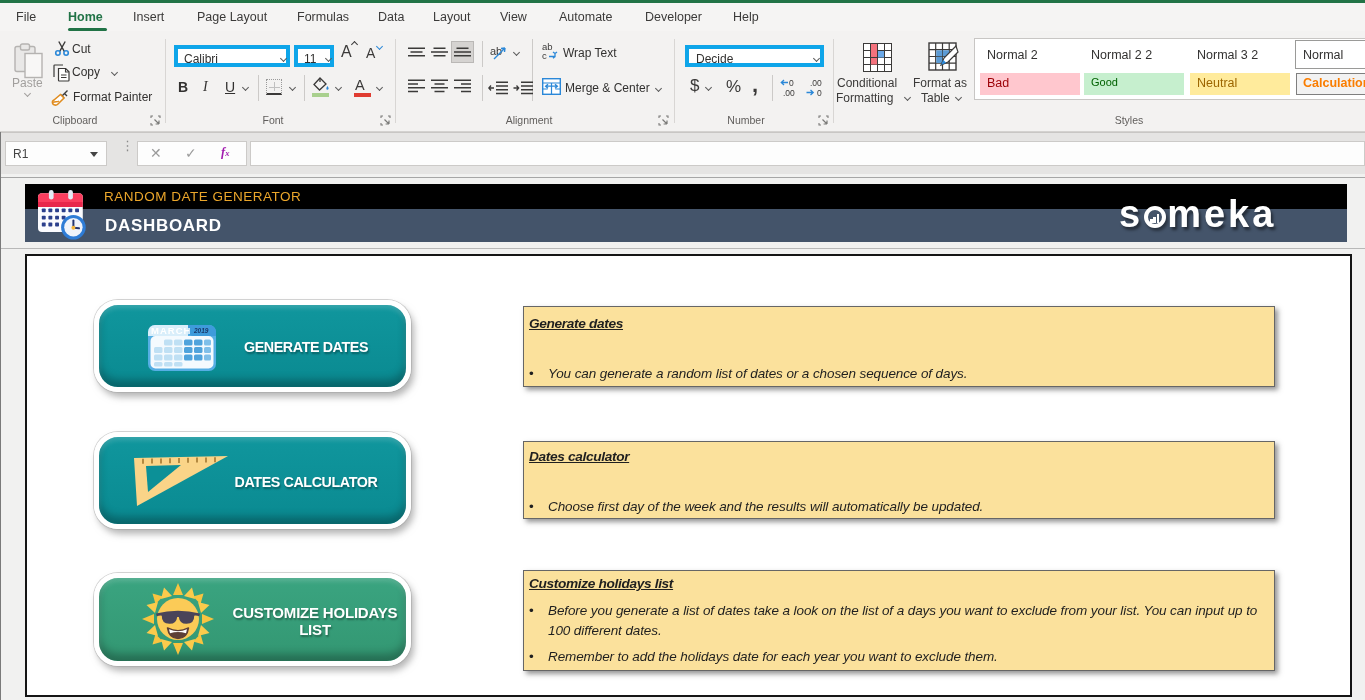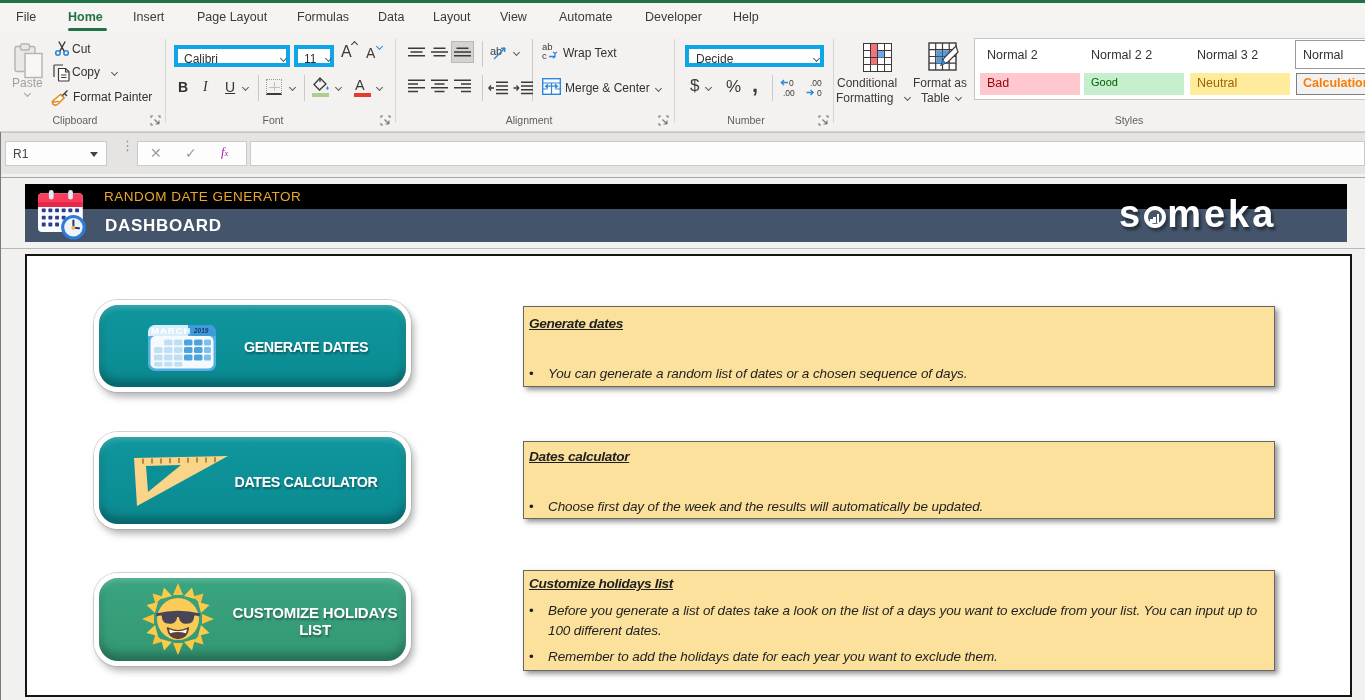--- a/index.html
+++ b/index.html
@@ -305,21 +305,21 @@
 
 <div class="abs" id="fbar">
   <div id="namebox">
       <span style="position:absolute;left:7px;top:5px;font-size:12px;color:#444;">R1</span>
     <span style="position:absolute;right:8px;top:10px;width:0;height:0;border-left:4px solid transparent;border-right:4px solid transparent;border-top:5px solid #444;"></span>
   </div>
   <div style="position:absolute;left:121px;top:10px;width:3px;height:20px;color:#8a8a8a;font-size:13px;line-height:6px;">⋮</div>
   <div id="fxbox">
     <span style="position:absolute;left:12px;top:3px;color:#9b9b9b;font-size:14px;">✕</span>
     <span style="position:absolute;left:47px;top:3px;color:#9b9b9b;font-size:14px;">✓</span>
-    <span style="position:absolute;left:83px;top:3px;color:#a21caf;font-size:12.5px;font-style:italic;font-family:'Liberation Serif',serif;font-weight:normal;">f<span style="font-size:8.5px;">x</span></span>
+    <span style="position:absolute;left:83px;top:3px;color:#a21caf;font-size:12.5px;font-style:italic;font-family:'Liberation Serif',serif;font-weight:bold;">f<span style="font-size:8.5px;">x</span></span>
   </div>
   <div id="finput"></div>
 </div>
 
 <div class="abs" id="sheet"></div>
 <div class="abs" id="sheetline1"></div>
 <div class="abs" id="sheetline2"></div>
 <div class="abs" id="leftedge"></div>
 
 <div class="abs" id="banner-black"></div>

